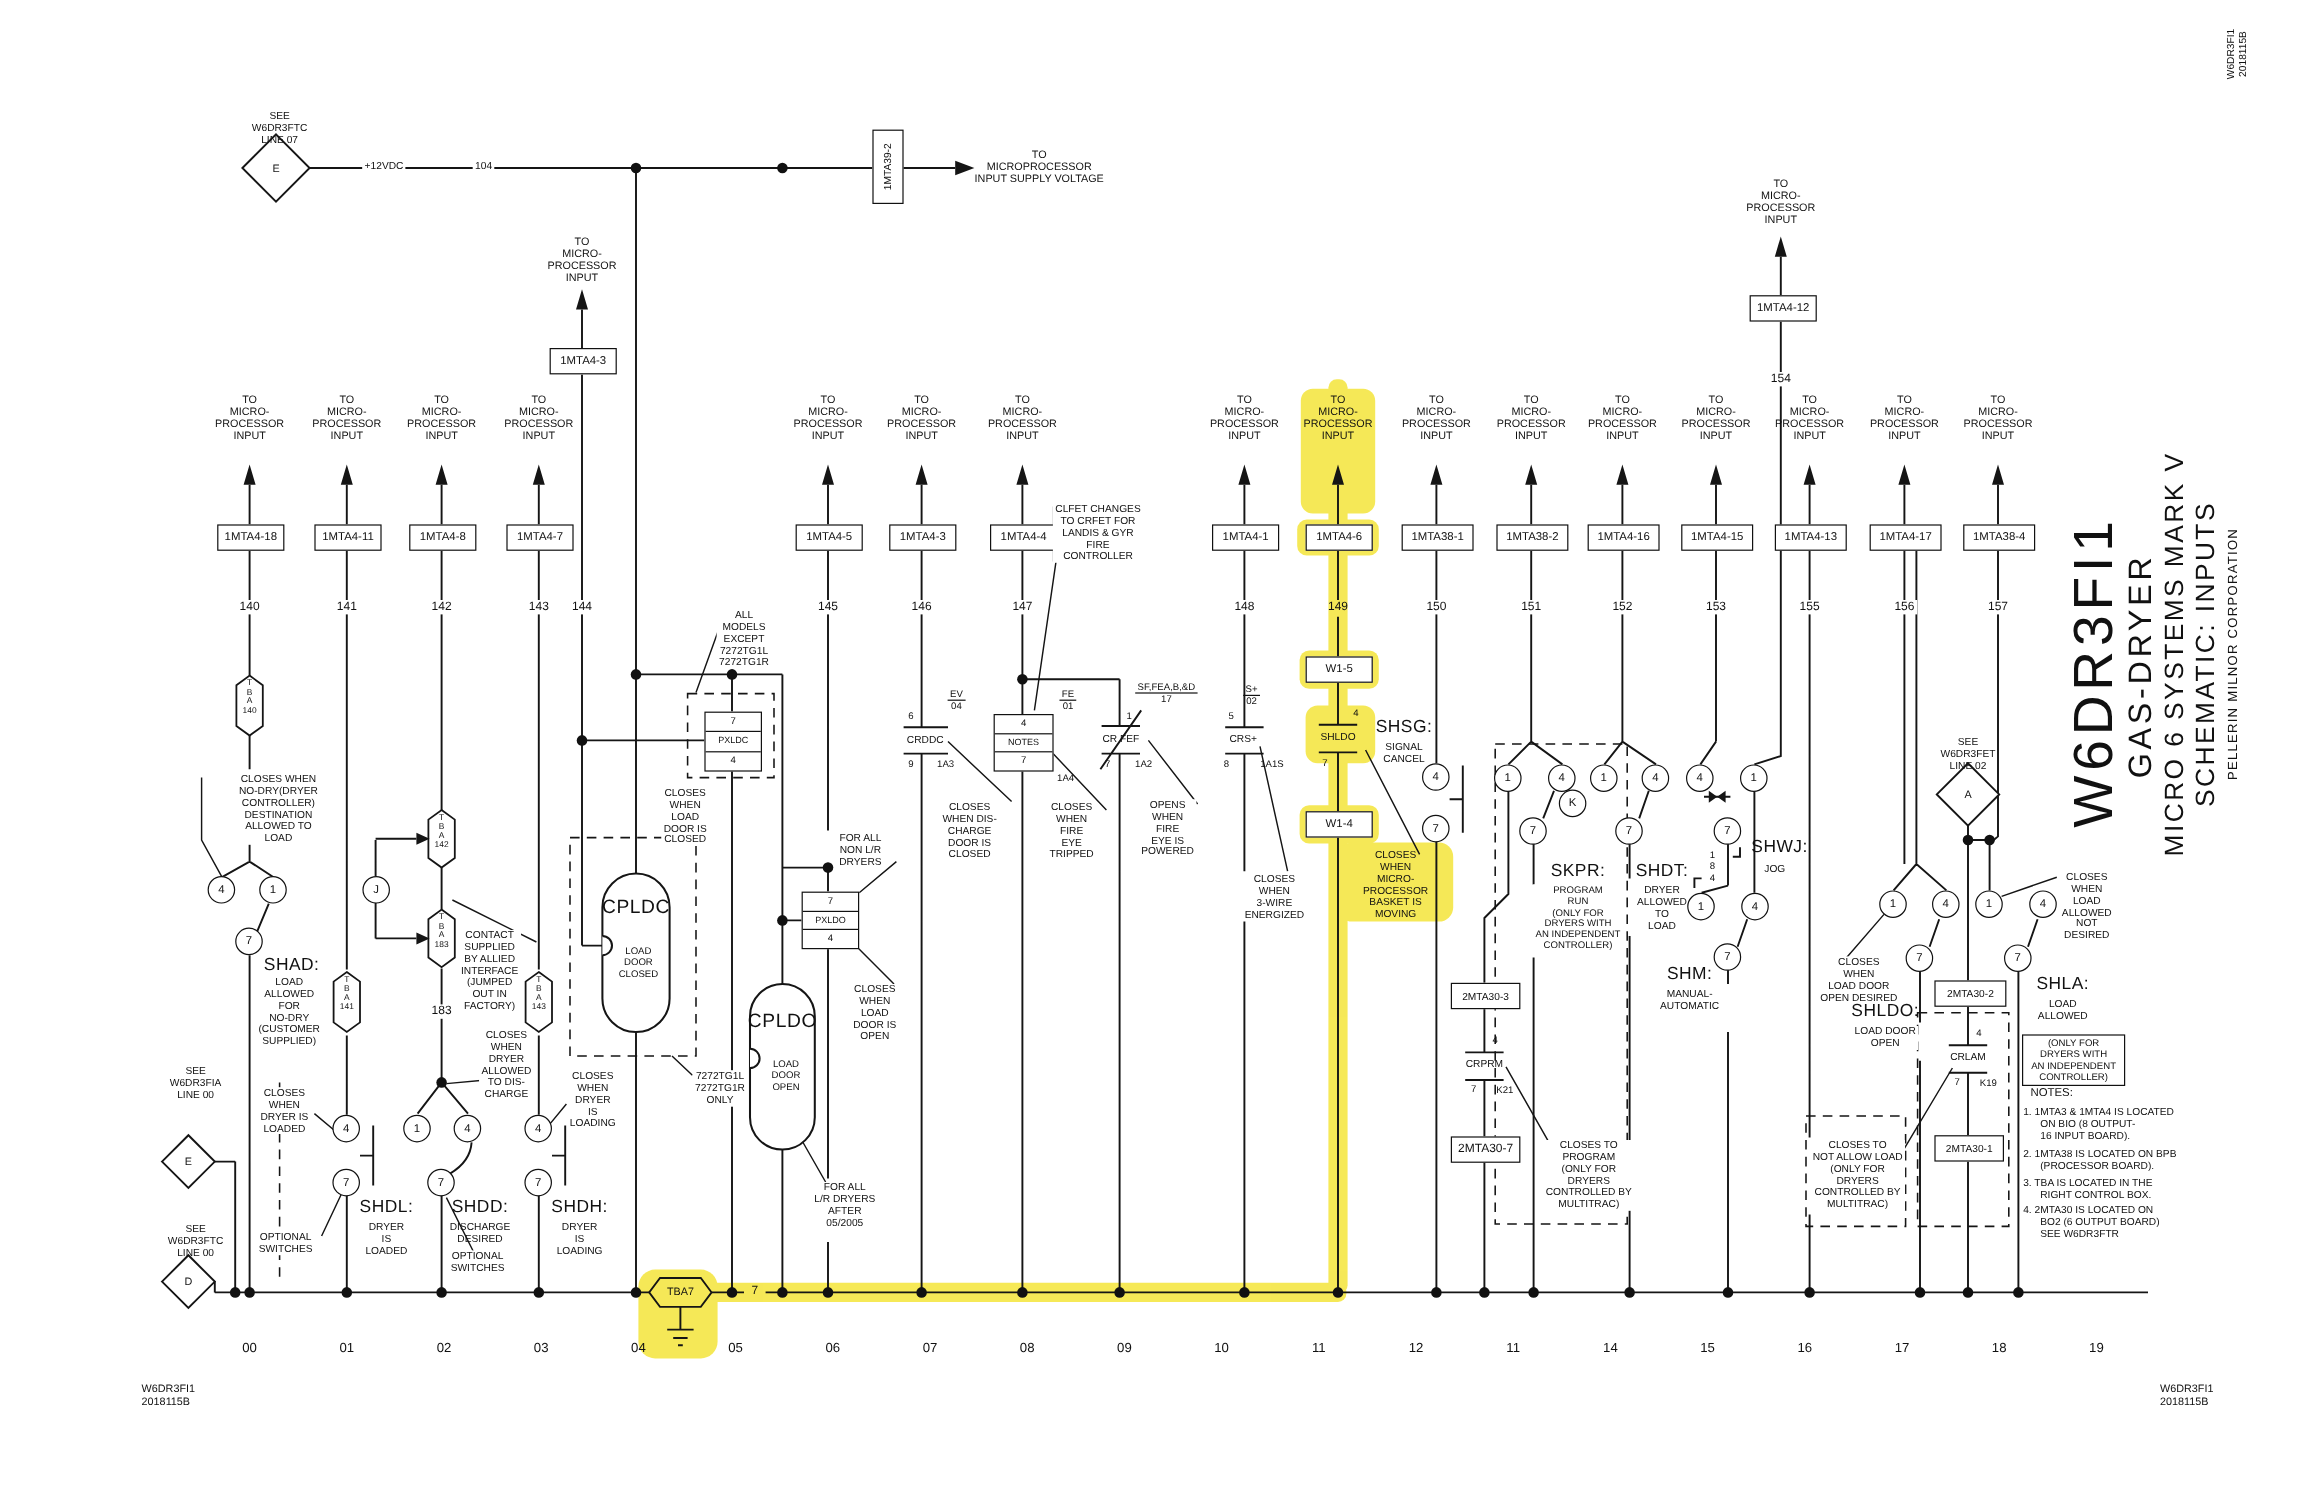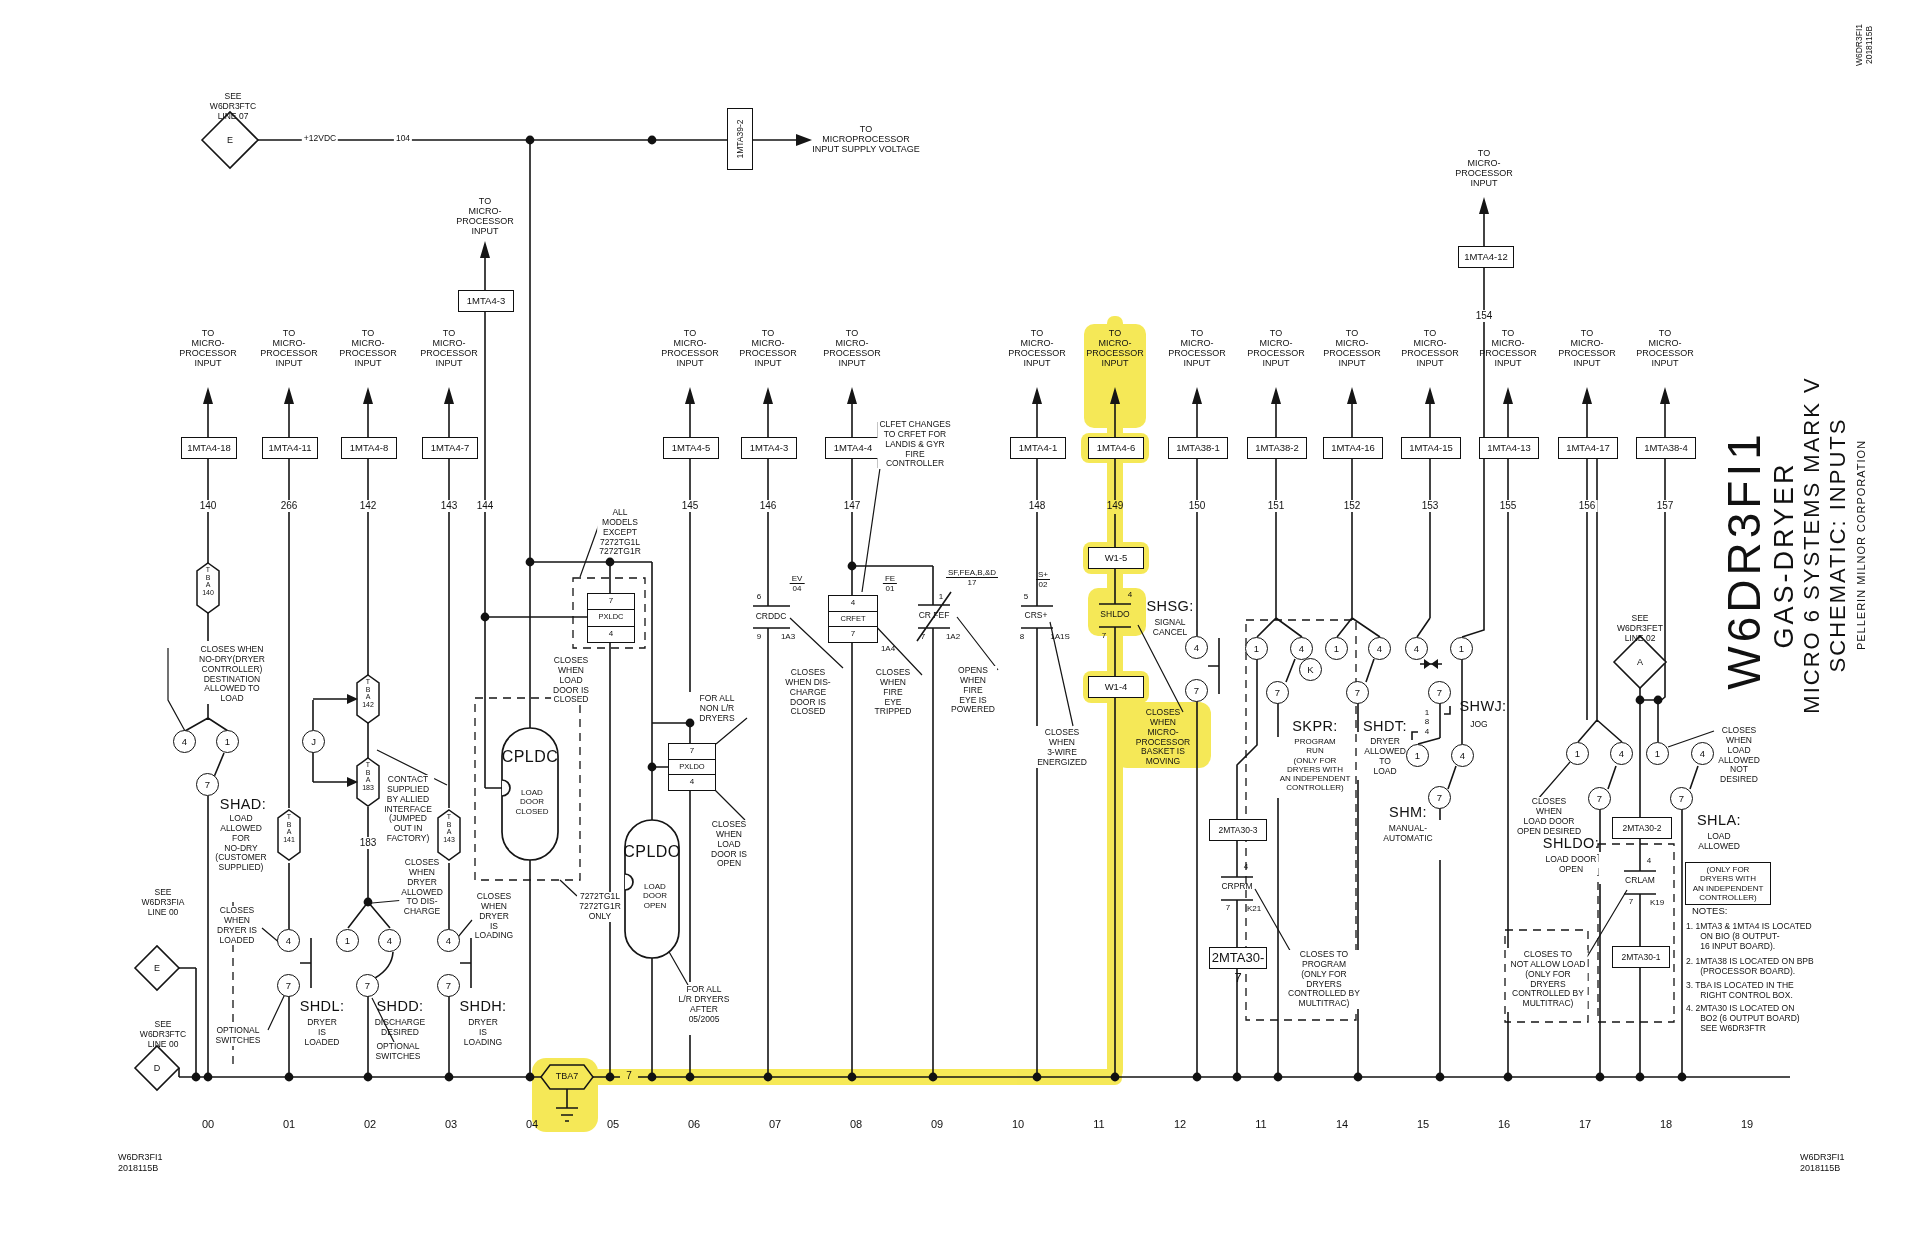--- a/index.html
+++ b/index.html
@@ -280,21 +280,21 @@
 <div class="bx" style="left:1168px;top:437px;width:58px">1MTA38-1</div>
 <div class="bx" style="left:1247px;top:437px;width:58px">1MTA38-2</div>
 <div class="bx" style="left:1323px;top:437px;width:58px">1MTA4-16</div>
 <div class="bx" style="left:1401px;top:437px;width:58px">1MTA4-15</div>
 <div class="bx" style="left:1458px;top:246px;width:54px">1MTA4-12</div>
 <div class="bx" style="left:1479px;top:437px;width:58px">1MTA4-13</div>
 <div class="bx" style="left:1558px;top:437px;width:58px">1MTA4-17</div>
 <div class="bx" style="left:1636px;top:437px;width:58px">1MTA38-4</div>
 
 <div class="t w" style="left:208px;top:500px">140</div>
-<div class="t w" style="left:289px;top:500px">266</div>
+<div class="t w" style="left:289px;top:500px">141</div>
 <div class="t w" style="left:368px;top:500px">142</div>
 <div class="t w" style="left:449px;top:500px">143</div>
 <div class="t w" style="left:485px;top:500px">144</div>
 <div class="t w" style="left:690px;top:500px">145</div>
 <div class="t w" style="left:768px;top:500px">146</div>
 <div class="t w" style="left:852px;top:500px">147</div>
 <div class="t w" style="left:1037px;top:500px">148</div>
 <div class="t w nobg" style="left:1115px;top:500px">149</div>
 <div class="t w" style="left:1197px;top:500px">150</div>
 <div class="t w" style="left:1276px;top:500px">151</div>
@@ -456,21 +456,21 @@
 CHARGE
 DOOR IS
 CLOSED</div>
 <div class="t b" style="left:915px;top:420px">CLFET CHANGES
 TO CRFET FOR
 LANDIS &amp; GYR
 FIRE
 CONTROLLER</div>
 <div class="px" style="left:828px;top:595px;width:48px;height:46px">
   <div>4</div>
-      <div class="mid">CRFET</div>
+      <div class="mid">NOTES</div>
       <div>7</div>
 </div>
 <div class="fr" style="left:890px;top:574px">
       <span>FE</span>
       <span>01</span>
     </div>
 <div class="pin" style="left:888px;top:644px">1A4</div>
 <div class="t b" style="left:893px;top:668px">CLOSES
 WHEN
 FIRE
@@ -551,21 +551,21 @@
 <div class="c" style="left:1428px;top:786px">7</div>
 <div class="t ttl" style="left:1408px;top:804px">SHM:</div>
 <div class="t b" style="left:1408px;top:824px">MANUAL-
 AUTOMATIC</div>
 
 <div class="bx" style="left:1209px;top:819px;width:56px;font-size:8.5px">2MTA30-3</div>
 <div class="pin" style="left:1246px;top:862px">4</div>
 <div class="nm" style="left:1237px;top:881px">CRPRM</div>
 <div class="pin" style="left:1228px;top:903px">7</div>
 <div class="pin" style="left:1254px;top:904px">K21</div>
-<div class="bx" style="left:1209px;top:947px;width:56px;font-size:13px">2MTA30-7</div>
+<div class="bx" style="left:1209px;top:947px;width:56px;font-size:10px">2MTA30-7</div>
 <div class="t b" style="left:1324px;top:950px">CLOSES TO
 PROGRAM
 (ONLY FOR
 DRYERS
 CONTROLLED BY
 MULTITRAC)</div>
 
 <div class="t" style="left:1640px;top:614px">SEE
 W6DR3FET
 LINE 02</div>

